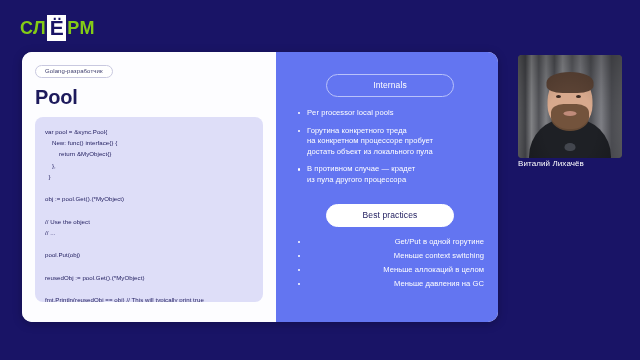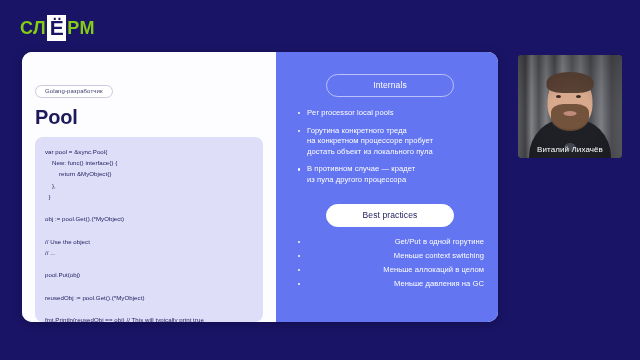--- a/index.html
+++ b/index.html
@@ -67,21 +67,21 @@
     display: flex;
     background: #ffffff;
     box-shadow: 0 2px 10px rgba(0,0,0,0.25);
   }
 
   #slide-left {
     width: 254px;
     background: #fdfdff;
     position: relative;
     box-sizing: border-box;
-    padding: 27px 13px 0 13px;
+    padding: 7px 13px 0 13px;
   }
 
   .chip {
     display: inline-block;
     border: 1px solid #c9c9e0;
     border-radius: 20px;
     padding: 2.5px 9px 3px 9px;
     font-size: 6px;
     color: #3b3b6b;
     letter-spacing: 0.1px;
@@ -275,23 +275,22 @@
     transform: translateX(-50%);
     top: 56px;
     width: 13px;
     height: 5px;
     background: #c08b7a;
     border-radius: 50%;
   }
   #presenter-name {
     position: absolute;
     left: 518px;
-    top: 146px;
+    top: 160px;
     width: 104px;
-    text-align: center;
     color: #ffffff;
     font-size: 8px;
     line-height: 1;
     letter-spacing: 0.1px;
   }
 </style>
 </head>
 <body>
 
 <div id="screen">

